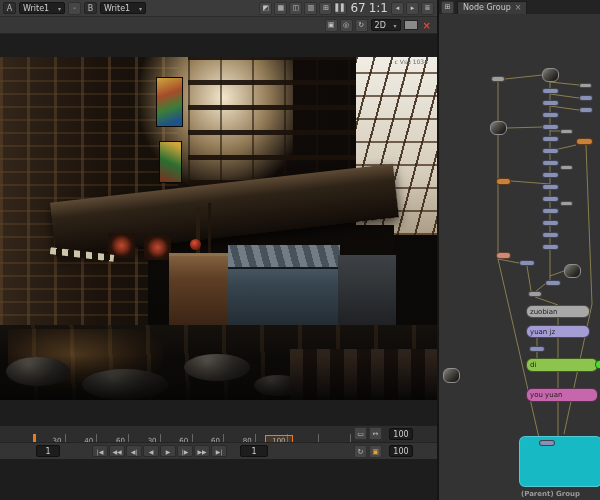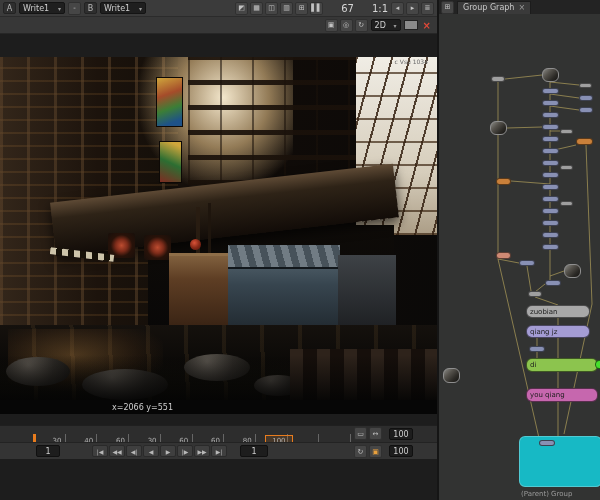--- a/index.html
+++ b/index.html
@@ -16,21 +16,21 @@
               border-bottom:1px solid #262626; display:flex; align-items:center;
               justify-content:flex-end; gap:3px; padding:0 4px; }
   .ab-label { font-size:8px; color:#b8b8b8; background:#2e2e2e; border:1px solid #232323;
               width:13px; height:12px; display:flex; align-items:center; justify-content:center; border-radius:2px; }
   .combo { display:flex; align-items:center; gap:4px; background:#1f1f1f; border:1px solid #141414;
            height:12px; padding:0 3px; font-size:8px; color:#cfcfcf; border-radius:2px;
            min-width:46px; justify-content:space-between; }
   .caret { font-size:6px; color:#9a9a9a; }
   .tbtn { min-width:13px; height:13px; background:#464646; border:1px solid #303030; border-radius:2px;
           display:flex; align-items:center; justify-content:center; font-size:7px; color:#c2c2c2; }
-  .ttext { font-size:10px; color:#d6d6d6;margin-left:15px; }
+  .ttext { font-size:12px; color:#d6d6d6; }
   .swatch { width:14px; height:10px; background:#8a8a8a; border:1px solid #222; }
   .closex { font-size:10px; font-weight:bold; color:#e04838; padding:0 2px; }
   .closex-sm { font-size:8px; color:#9a9a9a; }
   .iconrow { display:flex; gap:2px; align-items:center; }
   .spacer { flex:1; }
 
   
   #viewer-image { position:absolute; left:0; top:57px; width:437px; height:343px; overflow:hidden;
                   background:linear-gradient(100deg,#2a1e14 0%,#100b08 55%,#0a0908 100%); }
   #viewer-image > div { position:absolute; }
@@ -129,21 +129,21 @@
   #graph-canvas { position:absolute; left:0; top:14px; width:161px; height:486px;
                   background:#323332; overflow:hidden; }
   #edges-svg { position:absolute; left:0; top:0; width:161px; height:486px; }
   .node { position:absolute; border:1px solid rgba(0,0,0,.55); border-radius:6px; }
   .node.wide { font-size:7px; color:#1d1d1d; display:flex; align-items:center; padding-left:3px;
                white-space:nowrap; overflow:hidden; }
   .node.thumb { background:linear-gradient(135deg,#8a8a86 0%,#55524c 35%,#2c2a26 70%,#161513 100%);
                 border:1px solid #8f8f8f; }
   .node.backdrop { border:1px solid rgba(255,255,255,.25); }
   #ng-footer { position:absolute; left:82px; top:476px; width:78px; font-size:7px; color:#9a9a9a;
-               white-space:nowrap; overflow:hidden; text-overflow:ellipsis; }
+               white-space:nowrap; overflow:hidden; text-overflow:ellipsis;font-weight:bold; }
 </style>
 </head>
 <body>
 
 <div id="app">
 
   <div id="viewer-panel" class="abs">
 
     <div id="toolbar1" class="abs">
       <span class="ab-label">A</span>
@@ -212,23 +212,20 @@
       <div class="vi-puddle"></div>
       <div class="rock vi-rock1"></div>
       <div class="rock vi-rock2"></div>
       <div class="rock vi-rock3"></div>
       <div class="rock vi-rock4"></div>
       <div class="vi-pallets"></div>
       <div class="vi-vignette"></div>
       <span id="img-label">c Vsu 1034</span>
     </div>
 
-    <div id="info-bar" class="abs">
-      <span id="coords">x=2066 y=551</span>
-    </div>
 
     <div id="ruler-row" class="abs">
       <div id="ruler">
         <div id="frame-marker"></div>
         <div id="range-highlight"></div>
       <span class="tick-label" style="left: 14px;">30</span>
           <span class="tick-label" style="left: 45.7px;">40</span>
           <span class="tick-label" style="left: 77.4px;">60</span>
           <span class="tick-label" style="left: 109.1px;">30</span>
           <span class="tick-label" style="left: 140.8px;">60</span>
@@ -261,21 +258,21 @@
           <span class="tbtn" style="color: rgb(232, 160, 60);">▣</span>
         </div>
       <div id="range-end-bottom" class="input-box">100</div>
     </div>
   </div>
 
   <div id="right-panel" class="abs">
     <div id="ng-tabbar">
       <span class="tbtn">⊞</span>
       <div id="ng-tab">
-        <span>Group Graph</span>
+        <span>Node Group</span>
         <span class="closex-sm">×</span>
       </div>
     </div>
     <div id="graph-canvas">
       <div id="ng-footer">(Parent) Group</div>
     <svg id="edges-svg">
           <polyline points="59,68 59,245" fill="none" stroke="#a89858" stroke-width="1" opacity="0.75"></polyline>
           <polyline points="59,245 80,249" fill="none" stroke="#a89858" stroke-width="1" opacity="0.75"></polyline>
           <polyline points="111,68 111,266" fill="none" stroke="#a89858" stroke-width="1" opacity="0.75"></polyline>
           <polyline points="111,68 140,71" fill="none" stroke="#a89858" stroke-width="1" opacity="0.75"></polyline>
@@ -320,24 +317,24 @@
         <div class="node" style="left: 103px; top: 194px; width: 17px; height: 6px; background: rgb(136, 144, 180);"></div>
         <div class="node" style="left: 103px; top: 206px; width: 17px; height: 6px; background: rgb(136, 144, 180);"></div>
         <div class="node" style="left: 103px; top: 218px; width: 17px; height: 6px; background: rgb(136, 144, 180);"></div>
         <div class="node" style="left: 103px; top: 230px; width: 17px; height: 6px; background: rgb(136, 144, 180);"></div>
         <div class="node" style="left: 57px; top: 238px; width: 15px; height: 7px; background: rgb(207, 138, 116);"></div>
         <div class="node" style="left: 80px; top: 246px; width: 16px; height: 6px; background: rgb(136, 144, 180);"></div>
         <div class="node thumb" style="left: 125px; top: 250px; width: 17px; height: 14px;"></div>
         <div class="node" style="left: 106px; top: 266px; width: 16px; height: 6px; background: rgb(136, 144, 180);"></div>
         <div class="node" style="left: 89px; top: 277px; width: 14px; height: 6px; background: rgb(159, 159, 159);"></div>
         <div class="node wide" style="left: 87px; top: 291px; width: 64px; height: 13px; background: rgb(168, 168, 168);">zuobian</div>
-        <div class="node wide" style="left: 87px; top: 311px; width: 64px; height: 13px; background: rgb(164, 156, 212);">qiang jz</div>
+        <div class="node wide" style="left: 87px; top: 311px; width: 64px; height: 13px; background: rgb(164, 156, 212);">yuan jz</div>
         <div class="node" style="left: 90px; top: 332px; width: 16px; height: 6px; background: rgb(136, 144, 180);"></div>
         <div class="node wide" style="left: 87px; top: 344px; width: 72px; height: 14px; background: rgb(140, 196, 78);">di</div>
         <div class="node" style="left: 156px; top: 346px; width: 9px; height: 9px; background: rgb(69, 224, 44);"></div>
-        <div class="node wide" style="left: 87px; top: 374px; width: 72px; height: 14px; background: rgb(198, 103, 174);">you qiang</div>
+        <div class="node wide" style="left: 87px; top: 374px; width: 72px; height: 14px; background: rgb(198, 103, 174);">you yuan</div>
         <div class="node thumb" style="left: 4px; top: 354px; width: 17px; height: 15px;"></div>
         <div class="node backdrop" style="left: 80px; top: 422px; width: 83px; height: 51px; background: rgb(23, 185, 197);"></div>
         <div class="node" style="left: 100px; top: 426px; width: 16px; height: 6px; background: rgb(136, 144, 180);"></div>
       </div>
   </div>
 
 </div>
 
 </body></html>

